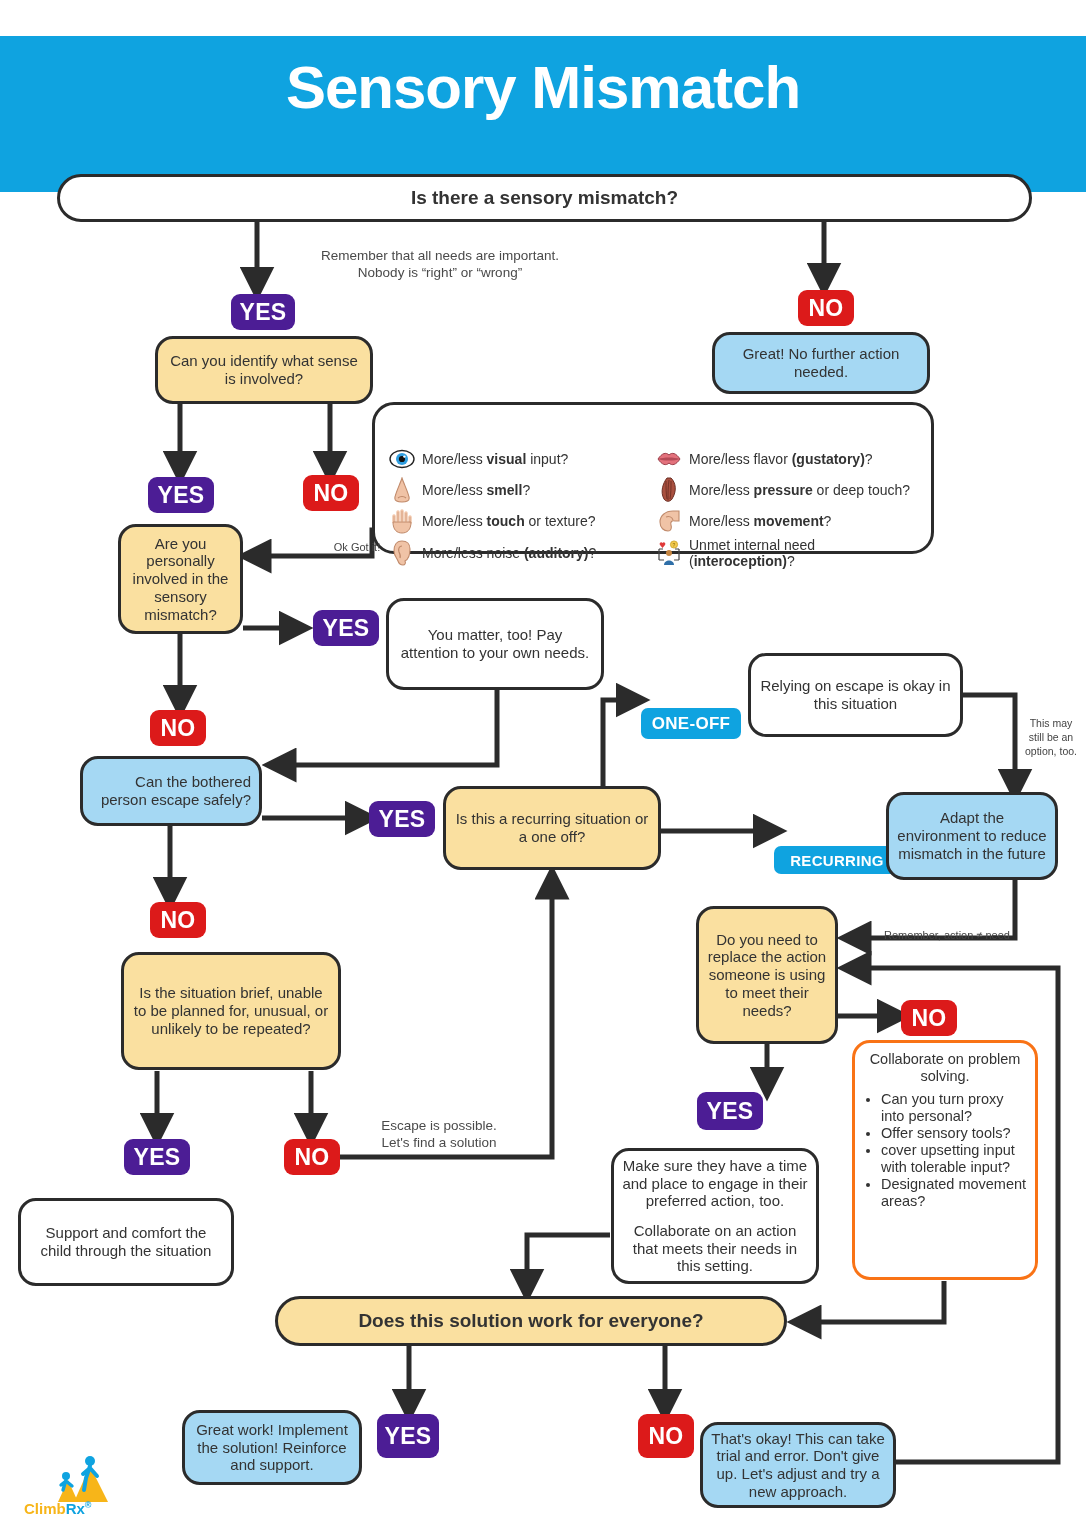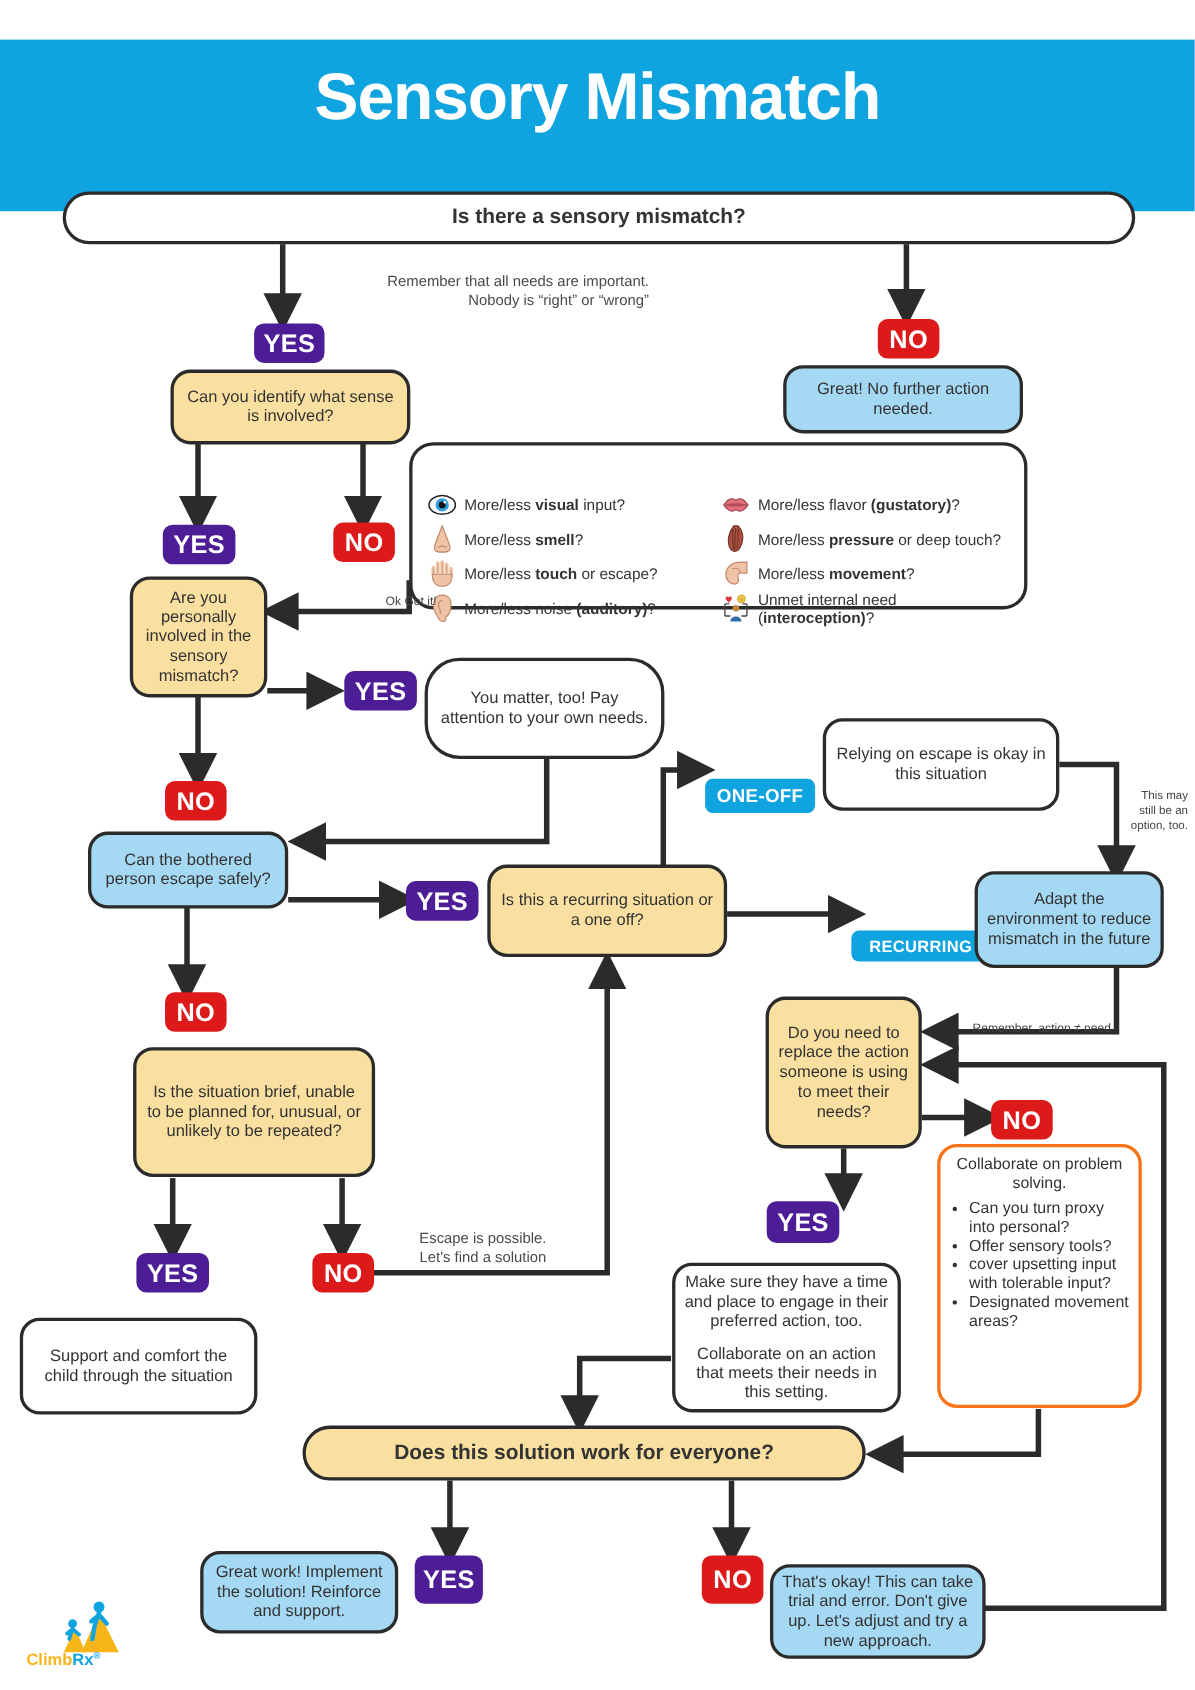--- a/index.html
+++ b/index.html
@@ -25,21 +25,21 @@
 
   
   .badge{position:absolute;box-sizing:border-box;display:flex;align-items:center;
          justify-content:center;color:#fff;font-weight:bold;border-radius:9px;
          letter-spacing:0.3px;}
   .yes{background:#4c1d95;font-size:23px;}
   .no{background:#DC1A1A;font-size:23px;}
   .cyan{background:#0FA3E0;font-size:17px;border-radius:7px;margin-top:26px;}
 
   
-  .note{position:absolute;font-size:13.5px;color:#4a4a4a;line-height:1.28;text-align:right;}
+  .note{position:absolute;font-size:13.5px;color:#4a4a4a;line-height:1.28;text-align:center;}
   .note.c{text-align:center;}
   .note.tiny{font-size:10.5px;line-height:1.35;color:#444;}
   .note.sm{font-size:11px;color:#444;}
 
   
   .sensorybox{position:absolute;left:372px;top:402px;width:562px;height:152px;
      background:#fff;border:3px solid #2b2b2b;border-radius:22px;box-sizing:border-box;
      padding:10px 14px;}
   .sgrid{display:grid;grid-template-columns:1fr 1fr;
      grid-template-rows:repeat(4,1fr);height:100%;column-gap:6px;margin-top:28px;}
@@ -205,21 +205,21 @@
 
       <div class="srow">
         <span class="sico">
           <svg width="24" height="26" viewBox="0 0 24 26">
             <path d="M4,14 L4,8 M8,13 L8,4 M12,13 L12,3 M16,13 L16,5 M20,15 L20,9" stroke="#f0c3a6" stroke-width="3.4" stroke-linecap="round"></path>
             <path d="M3,14 C3,22 7,25 12,25 C17,25 21,22 21,14 Z" fill="#f0c3a6" stroke="#c08a6b" stroke-width="1"></path>
             <path d="M4,14 L4,8 M8,13 L8,4 M12,13 L12,3 M16,13 L16,5 M20,15 L20,9" stroke="#c08a6b" stroke-width="1" fill="none" opacity="0.5"></path>
           </svg>
         </span>
         <span>
-          <span>More/less </span><b>touch</b><span> or escape?</span>
+          <span>More/less </span><b>touch</b><span> or texture?</span>
         </span>
       </div>
 
       <div class="srow">
         <span class="sico">
           <svg width="24" height="24" viewBox="0 0 24 24">
             <path d="M16,2 C8,2 3,7 3,13 C3,19 7,22 11,22 C14,22 15,19 14,16 C13,13 15,11 18,12 L22,12 L22,2 Z" fill="#f0c3a6" stroke="#c08a6b" stroke-width="1.1"></path>
             <path d="M9,8 C12,7 15,8 16,11" fill="none" stroke="#c08a6b" stroke-width="1.1"></path>
           </svg>
         </span>
@@ -259,25 +259,25 @@
 
     </div>
   </div>
 
   <div class="note sm" style="left:317px;top:540px;width:80px;">Ok Got it!</div>
 
   <div class="node yellow r-lg" style="left:118px;top:524px;width:125px;height:110px;font-size:15px;">Are you personally involved in the sensory mismatch?</div>
 
   <div class="badge yes" style="left:313px;top:610px;width:66px;height:36px;">YES</div>
 
-  <div class="node white r-lg" style="left:386px;top:598px;width:218px;height:92px;border-radius:32px;">You matter, too! Pay attention to your own needs.</div>
+  <div class="node white r-lg" style="left:386px;top:598px;width:218px;height:92px;">You matter, too! Pay attention to your own needs.</div>
 
   <div class="badge no" style="left:150px;top:710px;width:56px;height:36px;">NO</div>
 
-  <div class="node blue r-lg" style="left:80px;top:756px;width:182px;height:70px;">Can the bothered person escape safely?</div>
+  <div class="node blue r-lg" style="left:80px;top:756px;width:182px;height:70px;text-align:right;">Can the bothered person escape safely?</div>
 
   <div class="badge yes" style="left:369px;top:801px;width:66px;height:36px;">YES</div>
 
   <div class="node yellow r-lg" style="left:443px;top:786px;width:218px;height:84px;">Is this a recurring situation or a one off?</div>
 
   <div class="badge cyan" style="left:641px;top:682px;width:100px;height:31px;">ONE-OFF</div>
 
   <div class="node white r-lg" style="left:748px;top:653px;width:215px;height:84px;">Relying on escape is okay in this situation</div>
 
   <div class="note tiny" style="left:1022px;top:716px;width:58px;">This may still be an option, too.</div>

